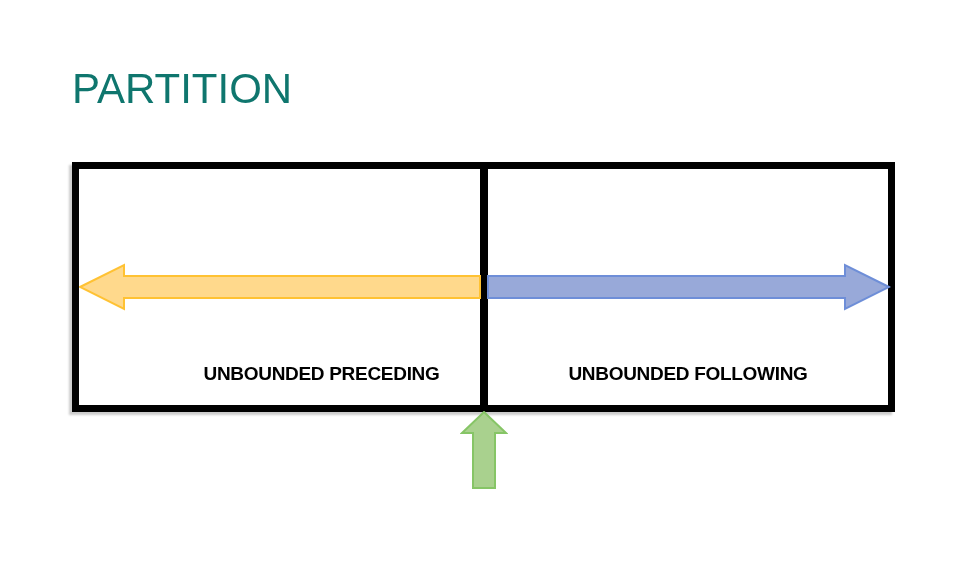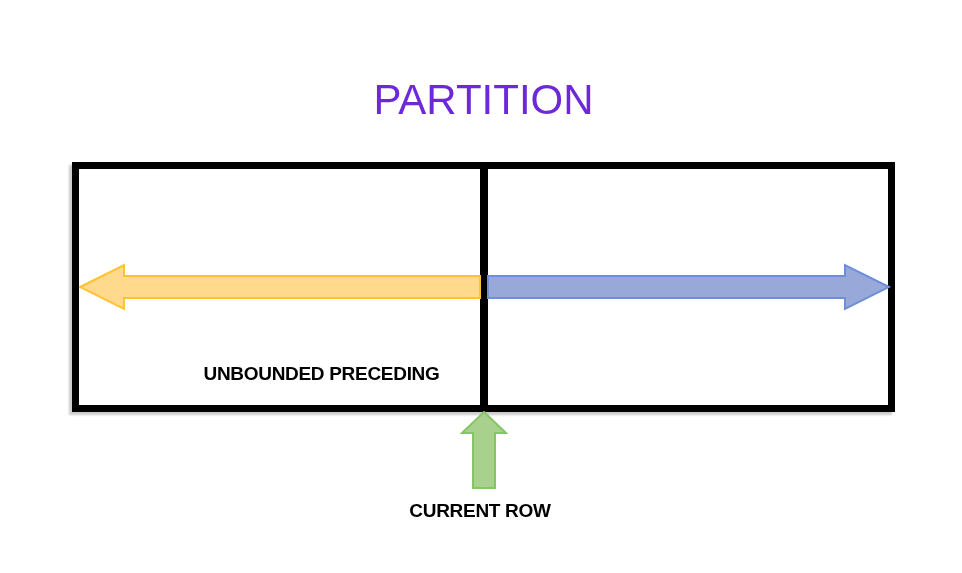--- a/index.html
+++ b/index.html
@@ -14,27 +14,26 @@
     background: #ffffff;
     overflow: hidden;
     font-family: "Liberation Sans", sans-serif;
     color: #000000;
   }
   .title {
     position: absolute;
     left: 72px;
     top: 68px;
     width: 823px;
-    text-align: center;
+    text-align: left;
     font-size: 42px;
     line-height: 42px;
     font-weight: 400;
-    color: #6d28d9;
+    color: #0f766e;
     white-space: nowrap;
-    margin-top: 11px;
   }
   .partition-box {
     position: absolute;
     left: 72px;
     top: 162px;
     width: 823px;
     height: 250px;
     box-sizing: border-box;
     border: 7px solid #000000;
     background: transparent;
@@ -98,20 +97,20 @@
 
   <div class="partition-divider"></div>
 
   <svg class="h-arrows" viewBox="0 0 812 48">
     <polygon stroke-width="2" stroke-linejoin="miter" points="1,24 45,2 45,13 401,13 401,35 45,35 45,46" fill="#FFD98C" stroke="#FFC233"></polygon>
     <polygon stroke-width="2" stroke-linejoin="miter" points="810,24 766,2 766,13 409,13 409,35 766,35 766,46" fill="#98A9D9" stroke="#6E8ED8"></polygon>
   </svg>
 
   <div class="cell-label left">UNBOUNDED PRECEDING</div>
 
+  <div class="cell-label right">UNBOUNDED FOLLOWING</div>
 
   <svg class="v-arrow" viewBox="0 0 48 78">
     <polygon stroke-width="2" stroke-linejoin="miter" points="24,1 46,22 35,22 35,77 13,77 13,22 2,22" fill="#A9D18E" stroke="#86C566"></polygon>
   </svg>
 
-  <div class="current-row-label">CURRENT ROW</div>
 
 </div>
 
 </body></html>

